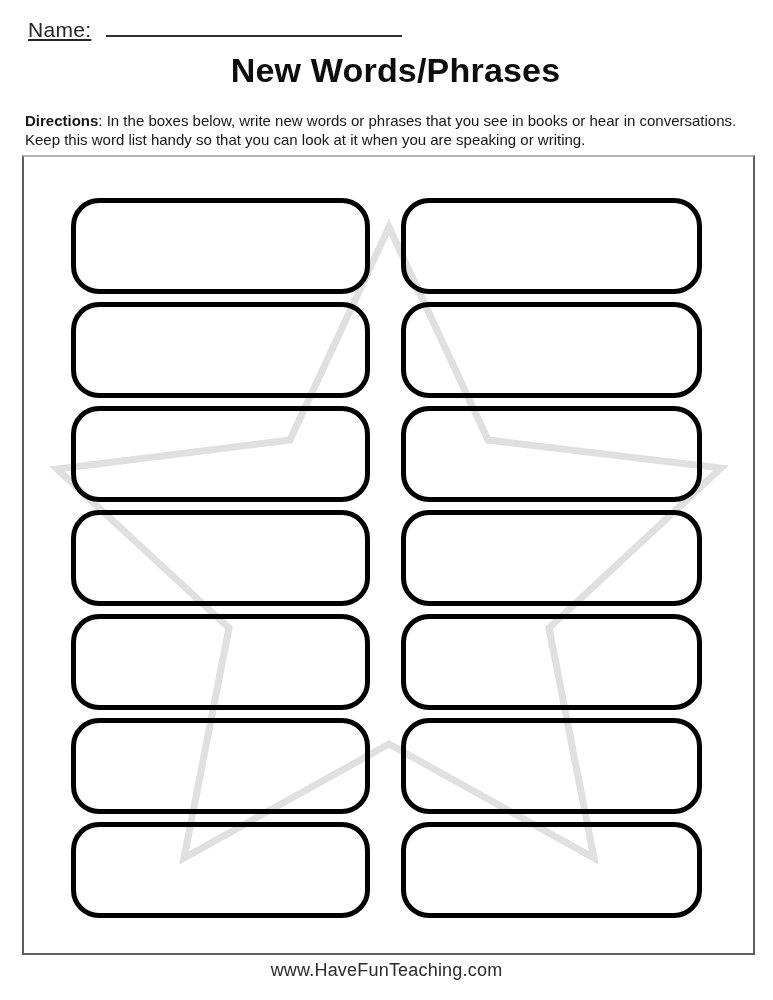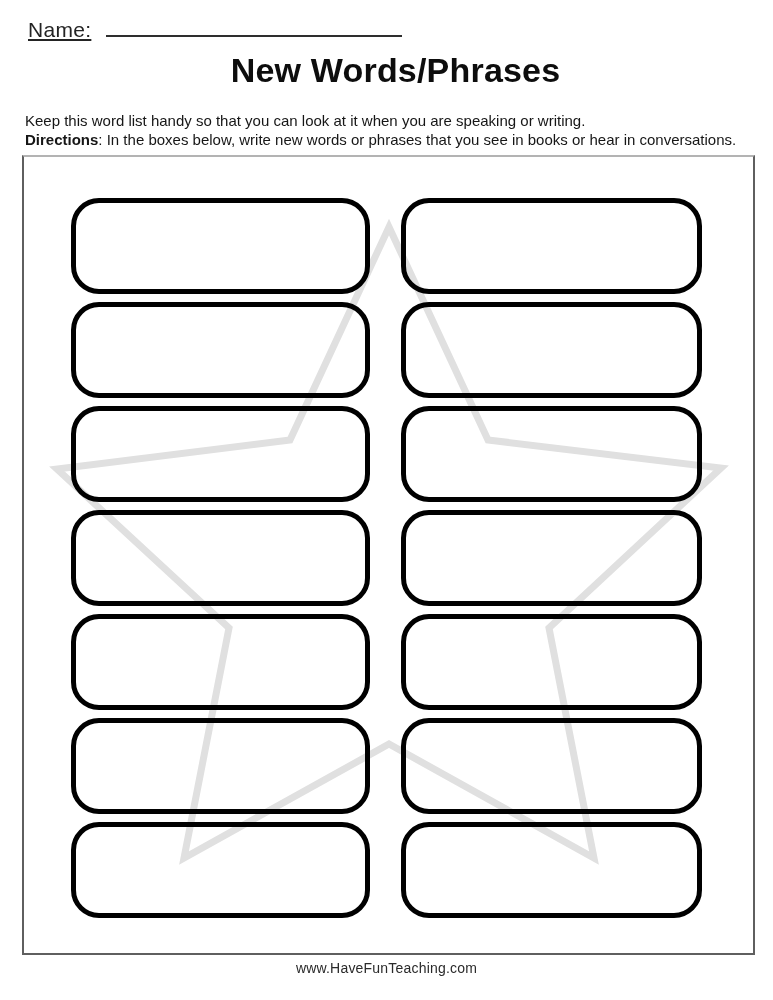--- a/index.html
+++ b/index.html
@@ -73,35 +73,35 @@
     box-sizing: border-box;
     border: 5px solid #000000;
     border-radius: 28px;
     background: transparent;
   }
 
   
   .footer {
     position: absolute; top: 960px; left: 0; width: 773px;
     text-align: center;
-    font-size: 14px; letter-spacing: 0.2px; color: #2a2a2a;
+    font-size: 18px; letter-spacing: 0.2px; color: #2a2a2a;
   }
 </style>
 </head>
 <body>
 
 <div class="name-row">
   <span>Name:</span><span class="name-line"></span>
 </div>
 
 <div class="title">New Words/Phrases</div>
 
 <p class="directions">
+  <span class="dir-line"><span class="dir-bold">Directions</span><span>: In the boxes below, write new words or phrases that you see in books or hear in conversations.</span></span>
   <span class="dir-line">Keep this word list handy so that you can look at it when you are speaking or writing.</span>
-  <span class="dir-line"><span class="dir-bold">Directions</span><span>: In the boxes below, write new words or phrases that you see in books or hear in conversations.</span></span>
 </p>
 
 <div class="frame">
   <svg class="star-svg" viewBox="0 0 729 796" xmlns="http://www.w3.org/2000/svg" aria-hidden="true">
     <polygon points="365,70 464,283 697,311 525,471 570,701 365,587 160,701 205,471 33,312 266,283" fill="none" stroke="#e0e0e0" stroke-width="7" stroke-linejoin="miter"></polygon>
   </svg>
   <div class="box-grid">
       <div class="word-box"></div>
       <div class="word-box"></div>
       <div class="word-box"></div>

